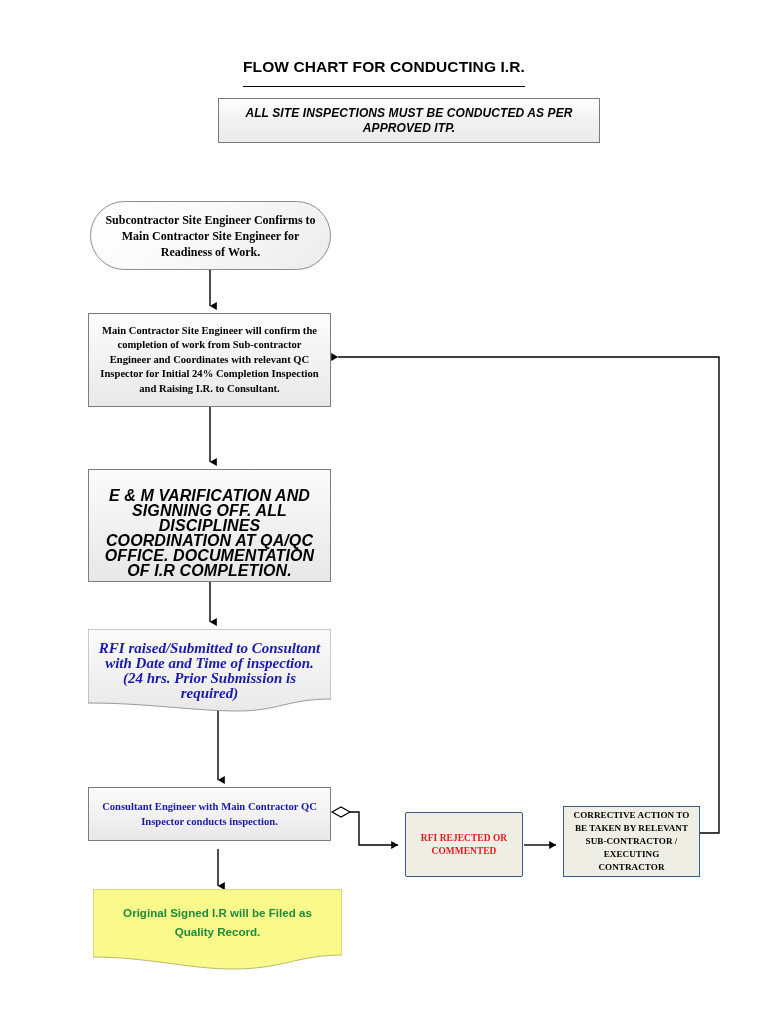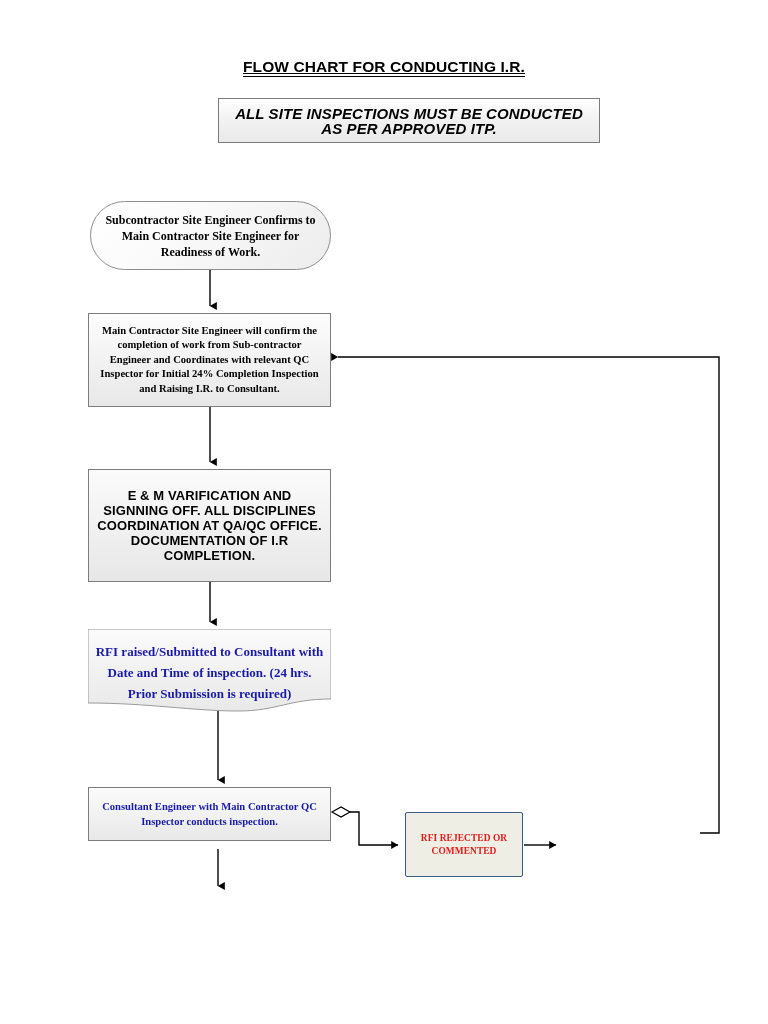--- a/index.html
+++ b/index.html
@@ -26,43 +26,42 @@
     width: 768px;
     text-align: center;
     font-family: "Liberation Sans", sans-serif;
     font-weight: bold;
     font-size: 15.5px;
     letter-spacing: 0.1px;
     color: #000000;
   }
   #chart-title span {
     border-bottom: 1.6px solid #000000;
-    padding-bottom: 1px;
-    text-decoration: underline;
+    padding-bottom: 11px;
   }
   
   #banner {
     position: absolute;
     left: 218px;
     top: 98px;
     width: 382px;
     height: 45px;
     box-sizing: border-box;
     border: 1px solid #7a7a7a;
     background: linear-gradient(to bottom, #ffffff 0%, #f2f2f2 45%, #eaeaea 100%);
     display: flex;
     align-items: center;
     justify-content: center;
     text-align: center;
   }
   #banner .txt {
     font-family: "Liberation Sans", sans-serif;
     font-weight: bold;
     font-style: italic;
-    font-size: 15px;
+    font-size: 12px;
     line-height: 15px;
     color: #000000;
     padding: 0 10px;
     letter-spacing: 0.1px;
   }
   
   .node {
     position: absolute;
     box-sizing: border-box;
     display: flex;
@@ -116,51 +115,53 @@
   #node-em {
     left: 88px;
     top: 469px;
     width: 243px;
     height: 113px;
     border: 1px solid #7d7d7d;
     background: linear-gradient(to bottom, #fbfbfb 0%, #efefef 60%, #e7e7e7 100%);
     align-items: flex-start;
   }
   #node-em .txt {
-    font-size: 13px;
+    font-size: 16px;
     line-height: 15px;
     color: #000000;
     padding-top: 18px;
     letter-spacing: 0.1px;
+    font-style: italic;
   }
   
   #node-rfi {
     left: 88px;
     top: 629px;
     width: 243px;
     height: 88px;
   }
   #node-rfi .docshape {
     position: absolute;
     left: 0;
     top: 0;
     width: 100%;
     height: 100%;
   }
   #node-rfi .txt {
     position: absolute;
     left: 0;
     top: 12px;
     width: 100%;
-    font-size: 13px;
-    line-height: 21px;
+    font-size: 15px;
+    line-height: 15px;
     color: #1a1aa8;
     text-align: center;
     padding: 0 6px;
     box-sizing: border-box;
+    font-style: italic;
   }
   
   #node-inspect {
     left: 88px;
     top: 787px;
     width: 243px;
     height: 54px;
     border: 1px solid #7d7d7d;
     background: linear-gradient(to bottom, #fbfbfb 0%, #f0f0f0 60%, #e8e8e8 100%);
   }
@@ -319,19 +320,28 @@
       </defs>
       <path d="M0,0 L243,0 L243,70 C200,70 190,82 150,82 C105,82 60,74 0,74 Z" fill="url(#greyDoc)" stroke="#9a9a9a" stroke-width="1"></path>
     </svg>
     <div class="txt serif-bold">RFI raised/Submitted to Consultant with Date and Time of inspection. (24 hrs. Prior Submission is required)</div>
   </div>
 
   <div class="node" id="node-inspect">
     <div class="txt serif-bold">Consultant Engineer with Main Contractor QC Inspector conducts inspection.</div>
   </div>
 
+  <div class="node" id="node-filed">
+    <svg class="docshape" viewBox="0 0 249 87" preserveAspectRatio="none" xmlns="http://www.w3.org/2000/svg">
+      <path d="M0,0 L249,0 L249,66 C205,66 190,80 140,80 C95,80 55,68 0,68 Z" fill="#fafa8c" stroke="#b9b96a" stroke-width="1"></path>
+    </svg>
+    <div class="txt sans-bold">Original Signed I.R will be Filed as Quality Record.</div>
+  </div>
 
   <div class="node" id="node-rejected">
     <div class="txt serif-bold">RFI REJECTED OR COMMENTED</div>
   </div>
 
+  <div class="node" id="node-corrective">
+    <div class="txt serif-bold">CORRECTIVE ACTION TO BE TAKEN BY RELEVANT SUB-CONTRACTOR / EXECUTING CONTRACTOR</div>
+  </div>
 
 </div>
 
 </body></html>

